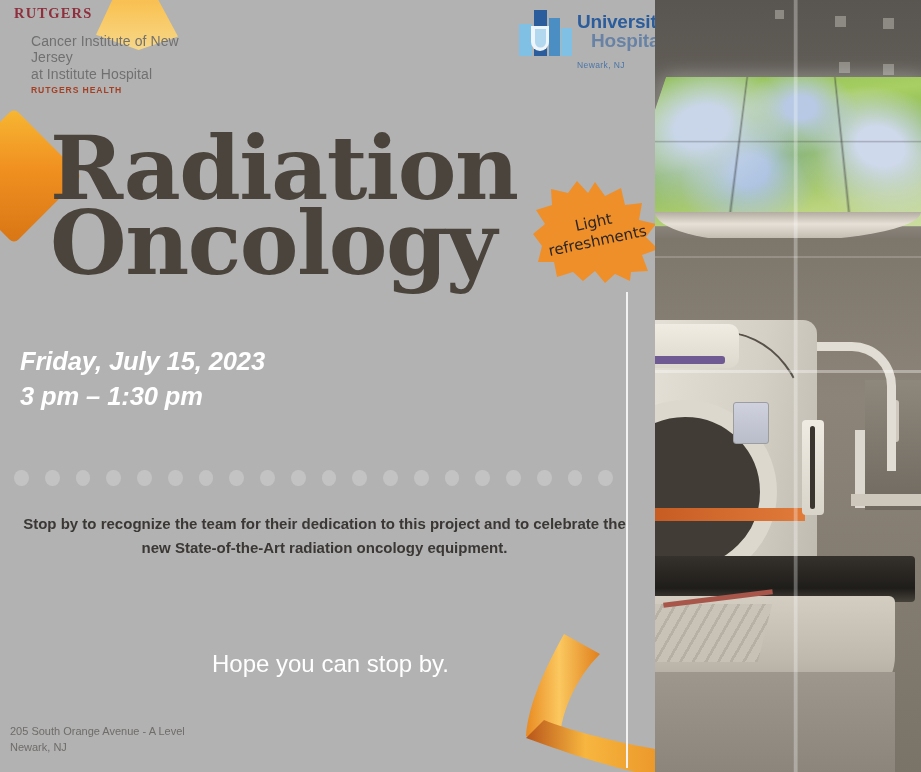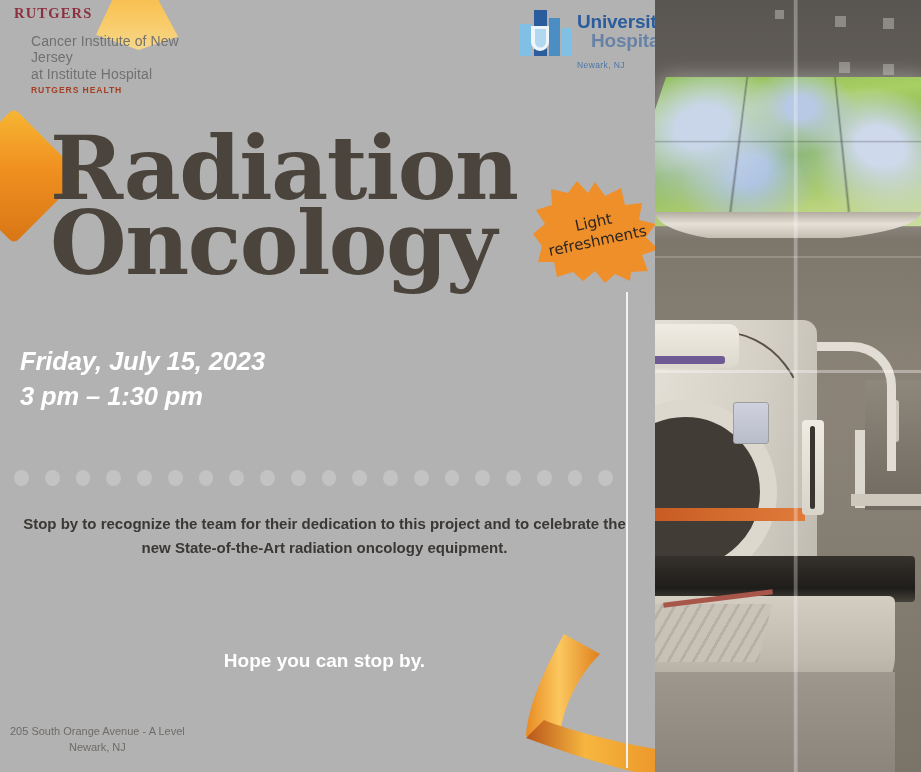--- a/index.html
+++ b/index.html
@@ -74,26 +74,26 @@
   
   .dots{position:absolute;left:14px;top:470px;width:615px;height:20px;display:flex;}
   .dots i{display:block;width:16px;height:16px;border-radius:50%;background:#c3c3c3;margin-right:16px;}
 
   
   .body-copy{
     position:absolute;left:22px;top:512px;width:605px;
     text-align:center;font-size:15px;font-weight:700;color:#3a3734;line-height:1.62;
   }
   .hope{
-    position:absolute;left:22px;top:650px;width:605px;text-align:center;
-    font-size:19px;color:#ffffff;font-weight:700;
-  }
-
-  
-  .address{position:absolute;left:10px;bottom:16px;font-size:11px;color:#6f6c69;line-height:1.45;text-align:center;}
+    position:absolute;left:28px;top:650px;width:605px;text-align:center;
+    font-size:24px;color:#ffffff;font-weight:400;
+  }
+
+  
+  .address{position:absolute;left:10px;bottom:16px;font-size:11px;color:#6f6c69;line-height:1.45;}
 
   
   .ribbon-left{position:absolute;left:-34px;top:128px;width:96px;height:96px;
     background:linear-gradient(135deg,#f7b733 0%,#f09020 45%,#d87515 100%);
     transform:rotate(45deg);border-radius:6px;}
   .ribbon-top{position:absolute;left:96px;top:-46px;width:82px;height:96px;
     background:linear-gradient(180deg,#f6a42a 0%,#f9c65c 60%,#f6d78a 100%);
     clip-path:polygon(46% 0,100% 86%,52% 100%,0 84%);}
   .ribbon-bot{position:absolute;left:524px;top:620px;width:150px;height:160px;}
 

